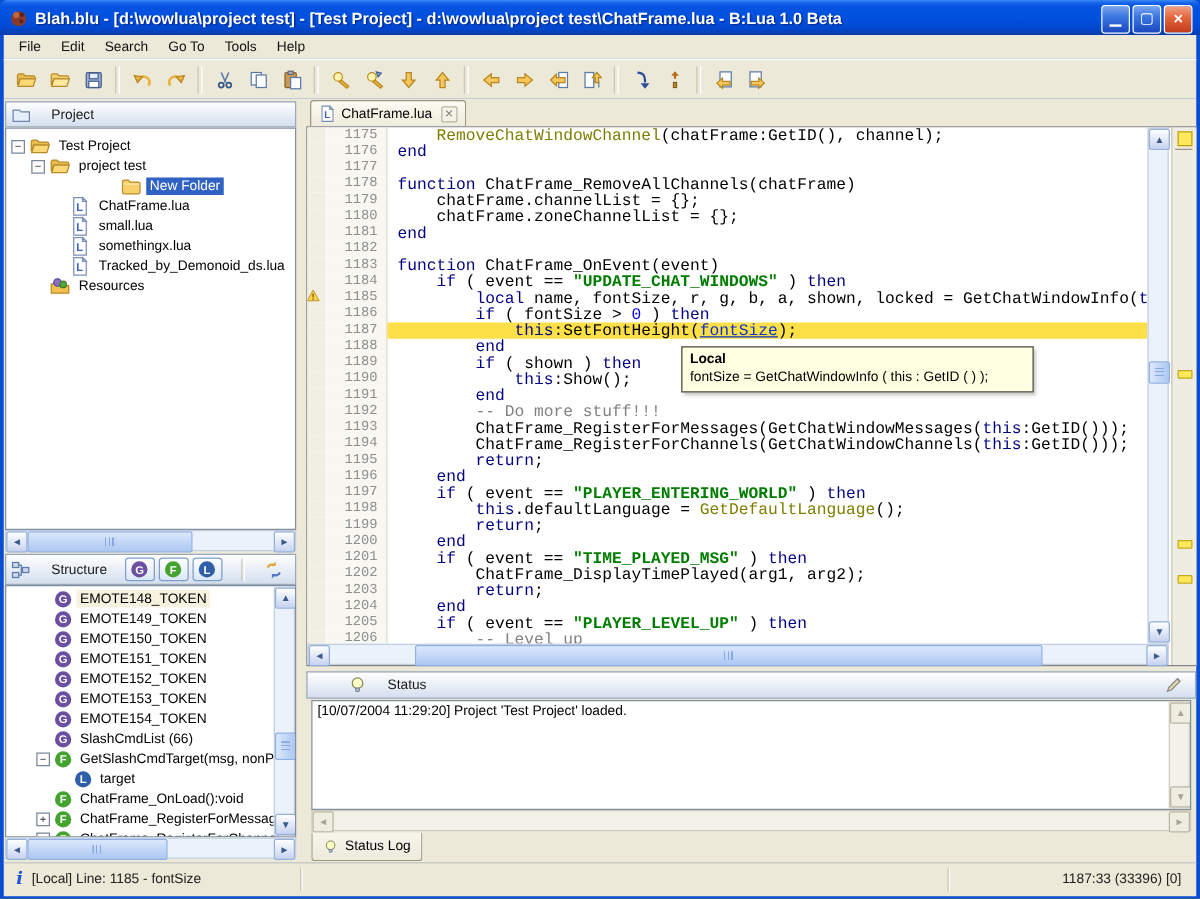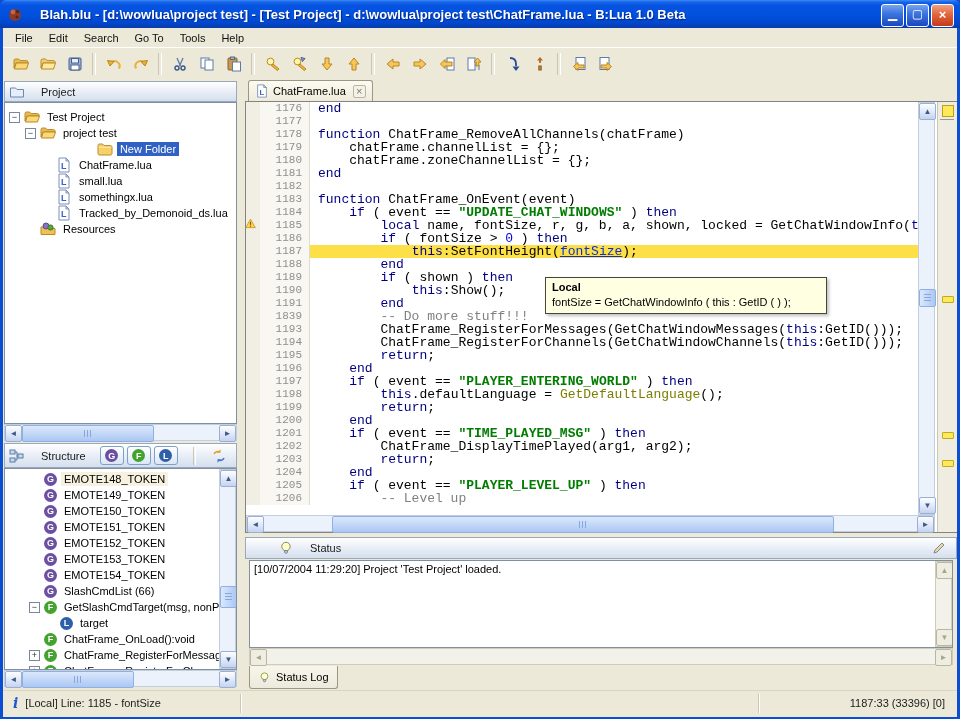--- a/index.html
+++ b/index.html
@@ -2,21 +2,21 @@
 <html><head>
 <meta charset="utf-8">
 <style>
   html,body{margin:0;padding:0;background:#6a6a6a;font-family:"Liberation Sans",sans-serif;}
   #win{position:relative;width:960px;height:719px;background:#0a4fd3;overflow:hidden;}
   .abs{position:absolute;}
   
   #titlebar{left:0;top:0;width:960px;height:28px;
     background:linear-gradient(180deg,#3b8bf5 0%,#1663ea 8%,#0653e0 20%,#0150de 55%,#0147cd 82%,#0a3ba8 100%);
     border-radius:6px 6px 0 0;display:flex;align-items:center;}
-  #apptitle{color:#fff;font-weight:bold;font-size:13px;text-shadow:1px 1px 1px #00268a;margin-left:17px;white-space:nowrap;overflow:hidden;}
+  #apptitle{color:#fff;font-weight:bold;font-size:13px;text-shadow:1px 1px 1px #00268a;margin-left:5px;white-space:nowrap;overflow:hidden;}
   #appicon{width:16px;height:16px;margin-left:7px;flex:none;}
   .winbtns{position:absolute;right:6px;top:4px;display:flex;gap:2px;}
   .wbtn{width:21px;height:21px;border:1px solid #fff;border-radius:3px;color:#fff;font-size:12px;line-height:19px;text-align:center;
     background:linear-gradient(180deg,#7ba4ee 0%,#3b76e0 40%,#1b47c0 100%);font-family:"Liberation Sans",sans-serif;}
   .wbtn.close{background:linear-gradient(180deg,#f0a086 0%,#e2653c 45%,#c13a1c 100%);font-weight:bold;font-size:13px;}
   
   #menubar{left:3px;top:28px;width:954px;height:19px;background:#ece9d8;display:flex;align-items:center;padding-left:4px;box-sizing:border-box;}
   .menu-item{font-size:11px;color:#111;padding:2px 8px;}
   #toolbar{left:3px;top:47px;width:954px;height:32px;background:#ece9d8;border-top:1px solid #fff;display:flex;align-items:center;padding-left:4px;box-sizing:border-box;}
   .tb-btn{width:25px;height:25px;border:1px solid transparent;background:transparent;padding:1px;margin:0 1px;display:flex;align-items:center;justify-content:center;}
@@ -516,41 +516,42 @@
             <text x="5" y="12" font-size="9" font-weight="bold" fill="#3a62c8" font-family="Liberation Sans,sans-serif">L</text>
           </svg>
       </span>
       <span>ChatFrame.lua</span>
       <span id="tabclose">×</span>
     </div>
   </div>
 
   <div id="editor" class="abs">
     <div id="lines">
+        <div class="crow"><span class="wcell"></span><span class="lnum">1175</span><span class="ctext"><span class="tk-p">    </span><span class="tk-a">RemoveChatWindowChannel</span><span class="tk-p">(chatFrame:GetID(), channel);</span></span></div>
         <div class="crow"><span class="wcell"></span><span class="lnum">1176</span><span class="ctext"><span class="tk-k">end</span></span></div>
         <div class="crow"><span class="wcell"></span><span class="lnum">1177</span><span class="ctext"></span></div>
         <div class="crow"><span class="wcell"></span><span class="lnum">1178</span><span class="ctext"><span class="tk-k">function</span><span class="tk-p"> ChatFrame_RemoveAllChannels(chatFrame)</span></span></div>
         <div class="crow"><span class="wcell"></span><span class="lnum">1179</span><span class="ctext"><span class="tk-p">    chatFrame.channelList = {};</span></span></div>
         <div class="crow"><span class="wcell"></span><span class="lnum">1180</span><span class="ctext"><span class="tk-p">    chatFrame.zoneChannelList = {};</span></span></div>
         <div class="crow"><span class="wcell"></span><span class="lnum">1181</span><span class="ctext"><span class="tk-k">end</span></span></div>
         <div class="crow"><span class="wcell"></span><span class="lnum">1182</span><span class="ctext"></span></div>
         <div class="crow"><span class="wcell"></span><span class="lnum">1183</span><span class="ctext"><span class="tk-k">function</span><span class="tk-p"> ChatFrame_OnEvent(event)</span></span></div>
         <div class="crow"><span class="wcell"></span><span class="lnum">1184</span><span class="ctext"><span class="tk-p">    </span><span class="tk-k">if</span><span class="tk-p"> ( event == </span><span class="tk-s">"UPDATE_CHAT_WINDOWS"</span><span class="tk-p"> ) </span><span class="tk-k">then</span></span></div>
         <div class="crow"><span class="wcell"><span class="ic"><svg viewBox="0 0 16 16">
                 <path d="M8 1.5 15 14H1z" fill="#ffd24d" stroke="#b88a1e"></path>
                 <rect x="7.2" y="5.5" width="1.6" height="4.5" fill="#7a5a10"></rect>
                 <rect x="7.2" y="11.2" width="1.6" height="1.6" fill="#7a5a10"></rect>
               </svg></span></span><span class="lnum">1185</span><span class="ctext"><span class="tk-p">        </span><span class="tk-k">local</span><span class="tk-p"> name, fontSize, r, g, b, a, shown, locked = GetChatWindowInfo(</span><span class="tk-k">this</span></span></div>
         <div class="crow"><span class="wcell"></span><span class="lnum">1186</span><span class="ctext"><span class="tk-p">        </span><span class="tk-k">if</span><span class="tk-p"> ( fontSize &gt; </span><span class="tk-n">0</span><span class="tk-p"> ) </span><span class="tk-k">then</span></span></div>
         <div class="crow"><span class="wcell"></span><span class="lnum">1187</span><span class="ctext curline"><span class="tk-p">            </span><span class="tk-k">this</span><span class="tk-p">:SetFontHeight(</span><span class="tk-l">fontSize</span><span class="tk-p">);</span></span></div>
         <div class="crow"><span class="wcell"></span><span class="lnum">1188</span><span class="ctext"><span class="tk-p">        </span><span class="tk-k">end</span></span></div>
         <div class="crow"><span class="wcell"></span><span class="lnum">1189</span><span class="ctext"><span class="tk-p">        </span><span class="tk-k">if</span><span class="tk-p"> ( shown ) </span><span class="tk-k">then</span></span></div>
         <div class="crow"><span class="wcell"></span><span class="lnum">1190</span><span class="ctext"><span class="tk-p">            </span><span class="tk-k">this</span><span class="tk-p">:Show();</span></span></div>
         <div class="crow"><span class="wcell"></span><span class="lnum">1191</span><span class="ctext"><span class="tk-p">        </span><span class="tk-k">end</span></span></div>
-        <div class="crow"><span class="wcell"></span><span class="lnum">1839</span><span class="ctext"><span class="tk-c">        -- Do more stuff!!!</span></span></div>
+        <div class="crow"><span class="wcell"></span><span class="lnum">1192</span><span class="ctext"><span class="tk-c">        -- Do more stuff!!!</span></span></div>
         <div class="crow"><span class="wcell"></span><span class="lnum">1193</span><span class="ctext"><span class="tk-p">        ChatFrame_RegisterForMessages(GetChatWindowMessages(</span><span class="tk-k">this</span><span class="tk-p">:GetID()));</span></span></div>
         <div class="crow"><span class="wcell"></span><span class="lnum">1194</span><span class="ctext"><span class="tk-p">        ChatFrame_RegisterForChannels(GetChatWindowChannels(</span><span class="tk-k">this</span><span class="tk-p">:GetID()));</span></span></div>
         <div class="crow"><span class="wcell"></span><span class="lnum">1195</span><span class="ctext"><span class="tk-p">        </span><span class="tk-k">return</span><span class="tk-p">;</span></span></div>
         <div class="crow"><span class="wcell"></span><span class="lnum">1196</span><span class="ctext"><span class="tk-p">    </span><span class="tk-k">end</span></span></div>
         <div class="crow"><span class="wcell"></span><span class="lnum">1197</span><span class="ctext"><span class="tk-p">    </span><span class="tk-k">if</span><span class="tk-p"> ( event == </span><span class="tk-s">"PLAYER_ENTERING_WORLD"</span><span class="tk-p"> ) </span><span class="tk-k">then</span></span></div>
         <div class="crow"><span class="wcell"></span><span class="lnum">1198</span><span class="ctext"><span class="tk-p">        </span><span class="tk-k">this</span><span class="tk-p">.defaultLanguage = </span><span class="tk-a">GetDefaultLanguage</span><span class="tk-p">();</span></span></div>
         <div class="crow"><span class="wcell"></span><span class="lnum">1199</span><span class="ctext"><span class="tk-p">        </span><span class="tk-k">return</span><span class="tk-p">;</span></span></div>
         <div class="crow"><span class="wcell"></span><span class="lnum">1200</span><span class="ctext"><span class="tk-p">    </span><span class="tk-k">end</span></span></div>
         <div class="crow"><span class="wcell"></span><span class="lnum">1201</span><span class="ctext"><span class="tk-p">    </span><span class="tk-k">if</span><span class="tk-p"> ( event == </span><span class="tk-s">"TIME_PLAYED_MSG"</span><span class="tk-p"> ) </span><span class="tk-k">then</span></span></div>
         <div class="crow"><span class="wcell"></span><span class="lnum">1202</span><span class="ctext"><span class="tk-p">        ChatFrame_DisplayTimePlayed(arg1, arg2);</span></span></div>

